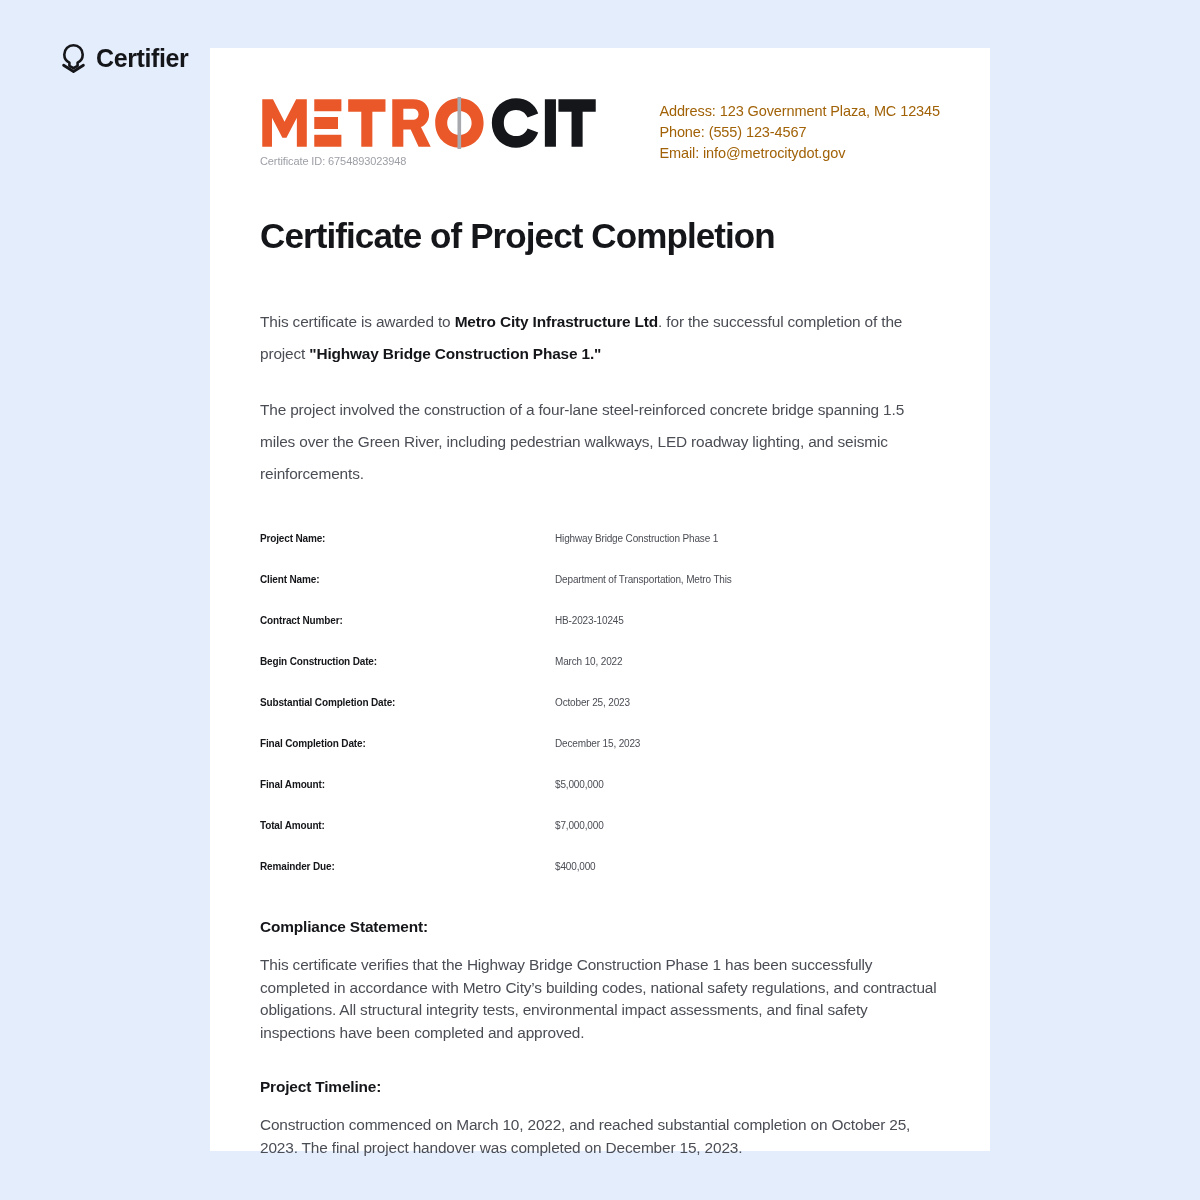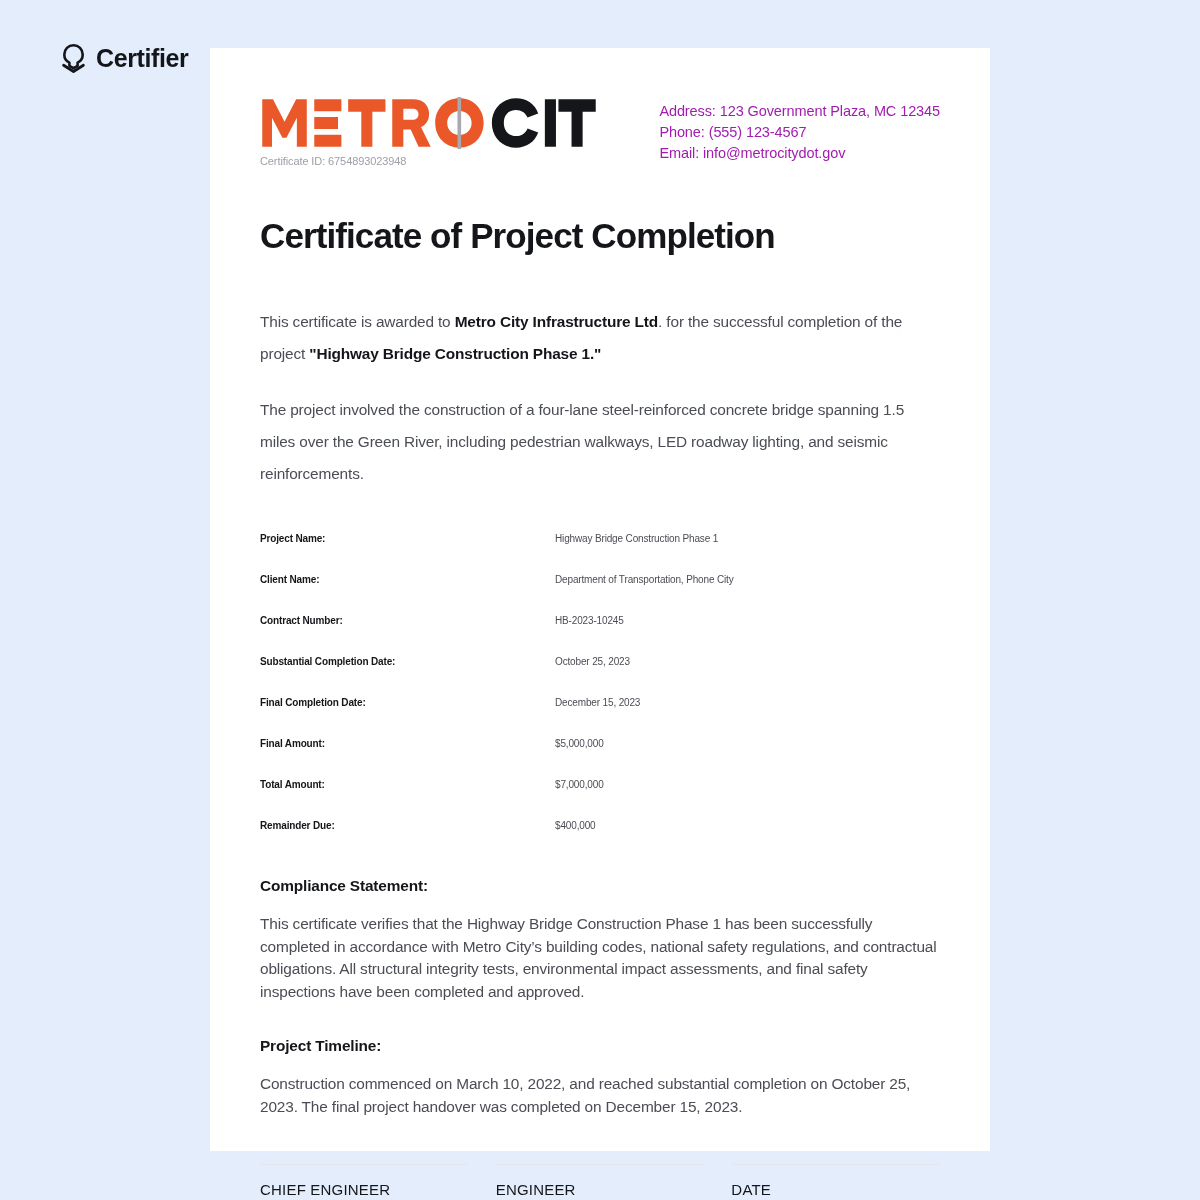--- a/index.html
+++ b/index.html
@@ -80,21 +80,21 @@
     letter-spacing: -0.1px;
   }
 
   .contact-block {
     padding-top: 6px;
     text-align: left;
   }
   .contact-line {
     font-size: 14.5px;
     line-height: 21px;
-    color: #a21caf;
+    color: #a16207;
     letter-spacing: -0.1px;
     white-space: nowrap;
   }
 
   
   .doc-title {
     margin-top: 49px;
     font-size: 35px;
     font-weight: bold;
     color: #15161a;
@@ -234,25 +234,29 @@
     <p class="para para-desc">The project involved the construction of a four-lane steel-reinforced concrete bridge spanning 1.5 miles over the Green River, including pedestrian walkways, LED roadway lighting, and seismic reinforcements.</p>
 
     <table class="details">
       <tbody>
         <tr>
           <td class="detail-label">Project Name:</td>
           <td class="detail-value">Highway Bridge Construction Phase 1</td>
         </tr>
         <tr>
           <td class="detail-label">Client Name:</td>
-          <td class="detail-value">Department of Transportation, Phone City</td>
+          <td class="detail-value">Department of Transportation, Metro This</td>
         </tr>
         <tr>
           <td class="detail-label">Contract Number:</td>
           <td class="detail-value">HB-2023-10245</td>
+        </tr>
+        <tr>
+          <td class="detail-label">Begin Construction Date:</td>
+          <td class="detail-value">March 10, 2022</td>
         </tr>
         <tr>
           <td class="detail-label">Substantial Completion Date:</td>
           <td class="detail-value">October 25, 2023</td>
         </tr>
         <tr>
           <td class="detail-label">Final Completion Date:</td>
           <td class="detail-value">December 15, 2023</td>
         </tr>
         <tr>

